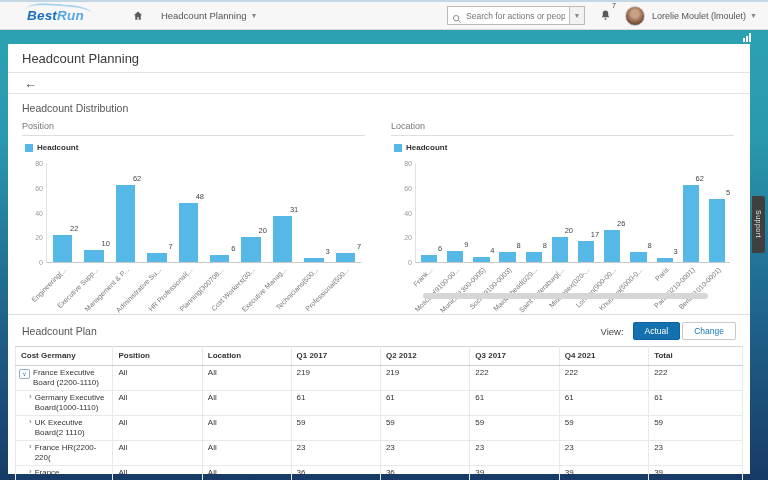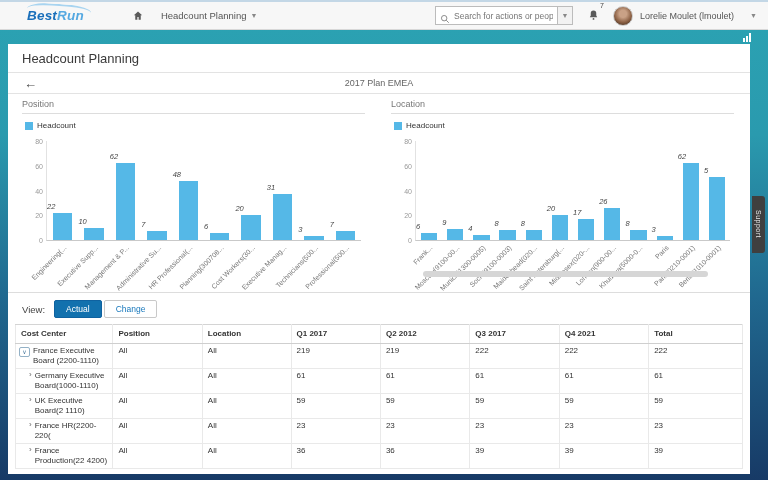--- a/index.html
+++ b/index.html
@@ -28,49 +28,49 @@
   .search-input {
     width:122px; border:1px solid #bcbcbc; border-right:none; background:#fff;
     font-family:"Liberation Sans",sans-serif; font-size:8.5px; color:#555; padding:0 4px 0 18px; outline:none;
   }
   .search-icon { position:absolute; margin:4px 0 0 5px; }
   .search-dd { width:16px; border:1px solid #bcbcbc; background:#f2f2f2; display:flex; align-items:center; justify-content:center; }
   .bell-wrap { margin-left:15px; position:relative; }
   .bell-badge { position:absolute; top:-5px; right:-5px; font-size:7px; color:#444; }
   .avatar { margin-left:14px; width:20px; height:20px; border-radius:50%;
     background: radial-gradient(circle at 50% 38%, #c9a186 25%, #8a5f43 60%, #3a2a20 95%); border:1px solid #ccc; }
-  .user-item { margin-left:7px; margin-right:11px; font-size:9px; color:#555; display:flex; align-items:center; gap:16px; }
+  .user-item { margin-left:7px; margin-right:11px; font-size:9px; color:#555; display:flex; align-items:center; gap:4px; }
   
   .band-icon { position:absolute; top:33px; right:17px; display:flex; align-items:flex-end; gap:1px; z-index:4; }
   .band-icon i { display:block; width:2px; background:#fff; }
   
   .support-tab { position:absolute; right:3px; top:196px; width:13px; height:57px; background:#3f3f3f;
     color:#e8e8e8; font-size:7px; letter-spacing:0.5px; writing-mode:vertical-rl;
     display:flex; align-items:center; justify-content:center; border-radius:0 3px 3px 0; z-index:6; }
   
   .card { position:absolute; left:8px; top:44px; width:742px; bottom:6px; background:#fff; z-index:3; }
   .card-title { font-size:13px; color:#3a3a3a; padding:7px 14px 6px; border-bottom:1px solid #e3e3e3; }
   .subnav { position:relative; height:21px; border-bottom:1px solid #e3e3e3; display:flex; align-items:center; }
   .back-arrow { margin-left:16px; font-size:13px; font-weight:bold; color:#444; line-height:1; cursor:pointer; }
   .breadcrumb { position:absolute; left:0; right:0; text-align:center; font-size:9px; color:#666; }
   .dist-title { font-size:10.5px; color:#555; padding:8px 14px 2px; }
   
   .charts { display:flex; gap:26px; padding:2px 16px 0 14px; }
   .chart-panel { flex:1; min-width:0; }
   .chart-title { font-size:9px; color:#777; padding:3px 0 4px; border-bottom:1px solid #ddd; }
-  .legend { display:flex; align-items:center; gap:4px; margin:7px 0 0 3px; font-size:8px; color:#333; }
+  .legend { display:flex; align-items:center; gap:4px; margin:7px 0 0 3px; font-size:8px; color:#333;font-weight:bold; }
   .legend-swatch { width:8px; height:8px; background:#55b8e7; }
   .chart-body { position:relative; height:150px; }
   .plot { position:absolute; left:24px; right:4px; top:11px; height:100px;
     border-left:1px solid #e2e2e2; border-bottom:1px solid #c9c9c9; }
   .ytick { position:absolute; right:calc(100% + 4px); transform:translateY(50%); font-size:7px; color:#999; }
   .bars { position:absolute; left:0; right:0; top:0; bottom:0; display:flex; align-items:flex-end; justify-content:space-around; }
   .bar-wrap { position:relative; flex:1; height:100%; display:flex; align-items:flex-end; justify-content:center; }
   .bar { width:62%; max-width:23px; background:#55b8e7; }
-  .dlabel { position:absolute; left:0; right:0; text-align:left; font-size:7.5px; color:#444;font-style:italic; }
+  .dlabel { position:absolute; left:0; right:0; text-align:right; font-size:7.5px; color:#444; }
   .xlabel { position:absolute; top:calc(100% + 4px); right:50%; transform:rotate(-45deg);
     transform-origin:100% 0; font-size:7px; color:#777; white-space:nowrap; }
   .hscroll { position:absolute; left:32px; right:26px; bottom:3px; height:6px; border-radius:3px; background:#d6d6d6; }
   
   .plan-section { margin-top:12px; border-top:1px solid #ddd; }
   .plan-header { display:flex; align-items:center; padding:7px 14px 6px; }
   .plan-title { font-size:10.5px; color:#555; flex:1; }
   .view-label { font-size:9.5px; color:#444; margin-right:7px; }
   .btn { font-size:8.5px; padding:3px 11px; border-radius:2px; margin-left:2px; cursor:pointer; }
   .btn.active { background:#1271ae; color:#fff; border:1px solid #0f62a0; }
@@ -134,23 +134,23 @@
     <i style="height:9px"></i>
 </div>
 
 <div class="support-tab">Support</div>
 
 <div class="card">
   <div class="card-title">Headcount Planning</div>
 
   <div class="subnav">
     <span class="back-arrow">←</span>
-    <span class="breadcrumb">2017 Plan EMEA</span>
-  </div>
-
+  </div>
+
+  <div class="dist-title">Headcount Distribution</div>
 
   <div class="charts">
     <div class="chart-panel">
       <div class="chart-title">Position</div>
       <div class="legend">
         <span class="legend-swatch" style="background: rgb(85, 184, 231);"></span>
         <span>Headcount</span>
       </div>
       <div class="chart-body">
         <div class="plot">
@@ -290,38 +290,39 @@
             <span class="ytick" style="bottom: 25%;">20</span>
             <span class="ytick" style="bottom: 0%;">0</span>
           </div>
       <div class="hscroll"></div>
         </div>
     </div>
   </div>
 
   <div class="plan-section">
     <div class="plan-header">
+      <span class="plan-title">Headcount Plan</span>
       <span class="view-label">View:</span>
       <span class="btn active">Actual</span>
       <span class="btn inactive">Change</span>
     </div>
     <table>
       <colgroup>
         <col style="width:13.4%">
           <col style="width:12.3%">
           <col style="width:12.2%">
         <col style="width:12.3%">
           <col style="width:12.3%">
           <col style="width:12.3%">
         <col style="width:12.3%">
           <col style="width:12.9%">
       </colgroup>
       <thead>
         <tr>
-          <th>Cost Center</th>
+          <th>Cost Germany</th>
           <th>Position</th>
           <th>Location</th>
           <th class="num">Q1 2017</th>
           <th class="num">Q2 2012</th>
           <th class="num">Q3 2017</th>
           <th class="num">Q4 2021</th>
           <th class="num">Total</th>
         </tr>
       </thead>
       <tbody>

